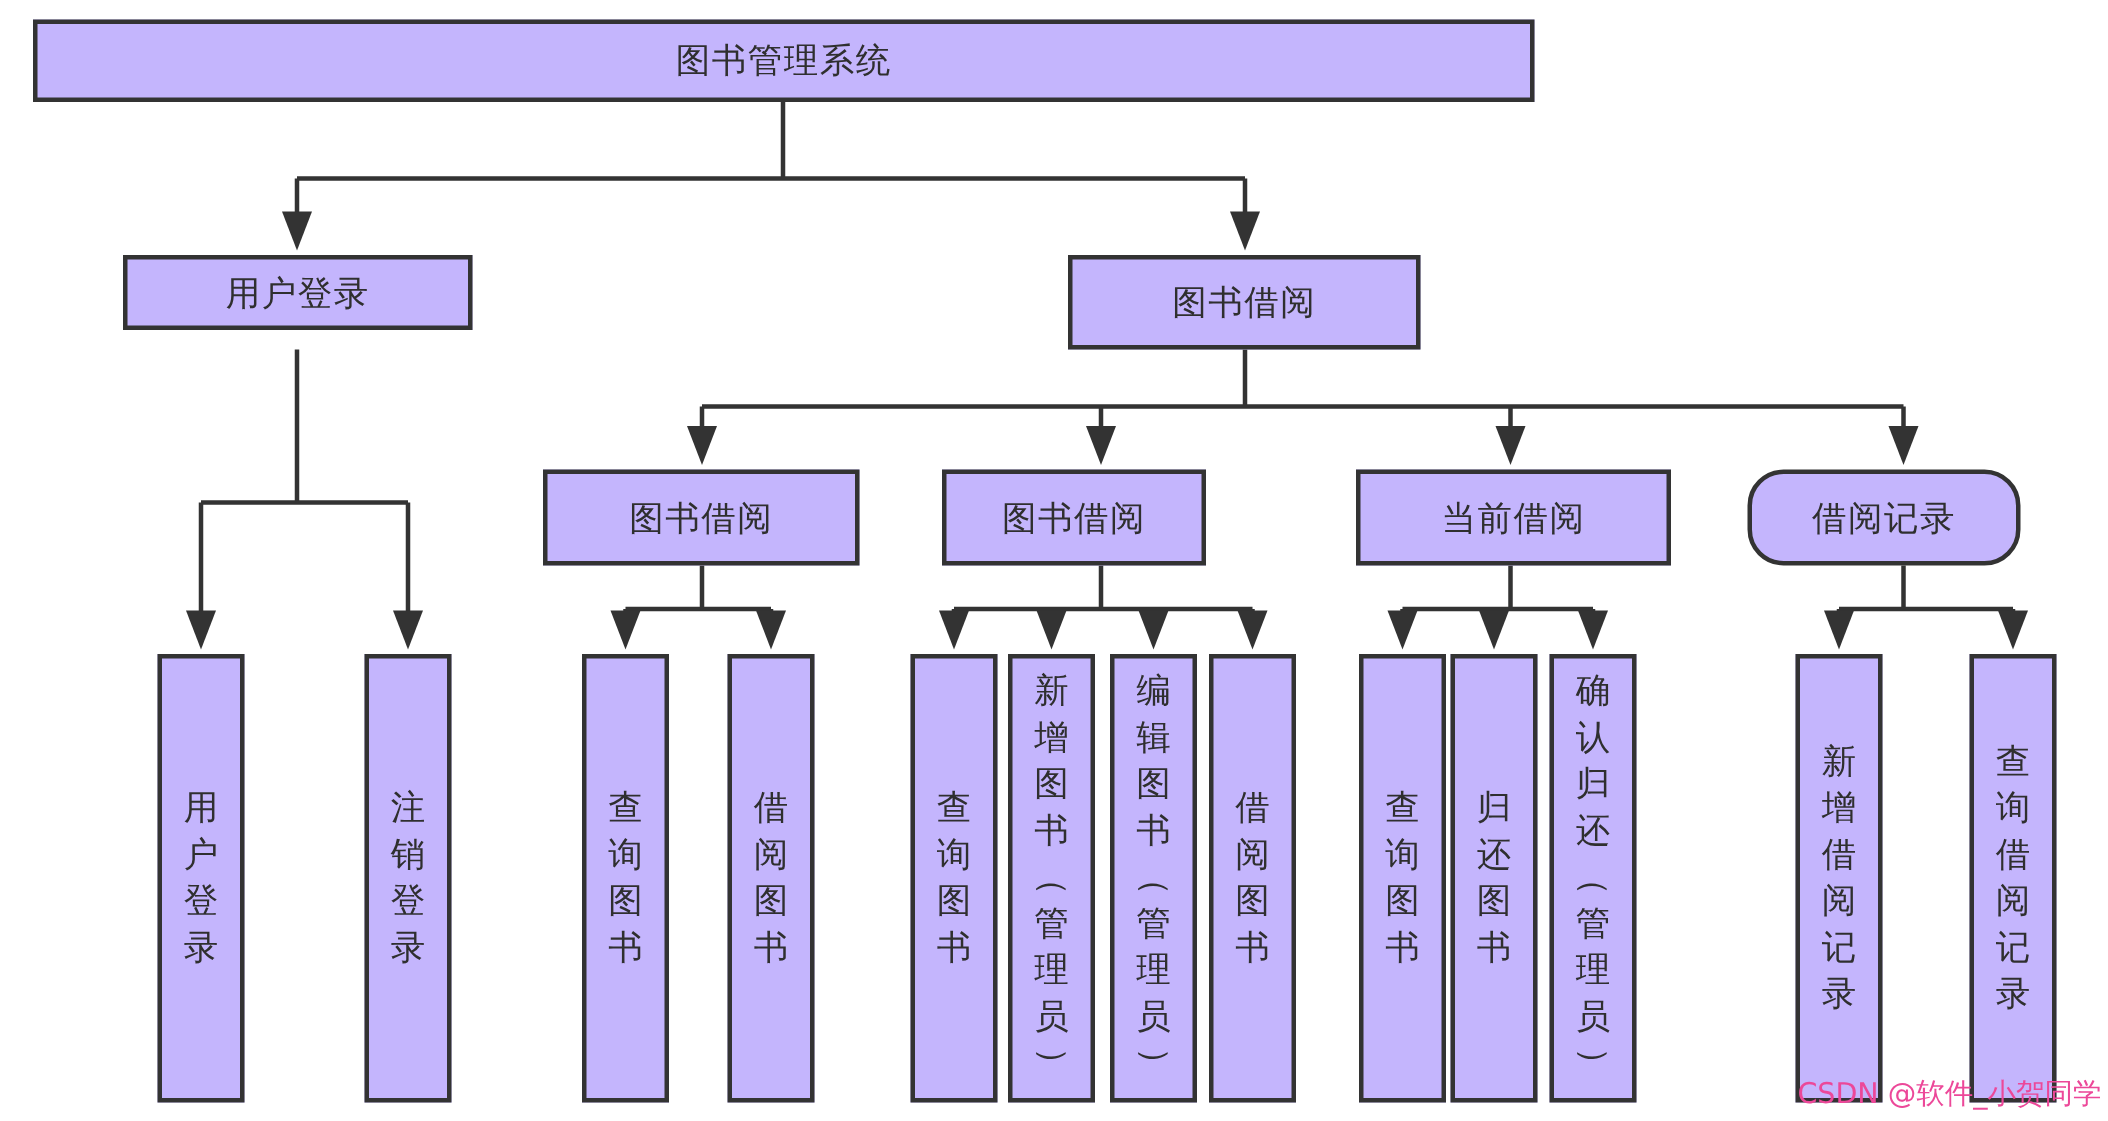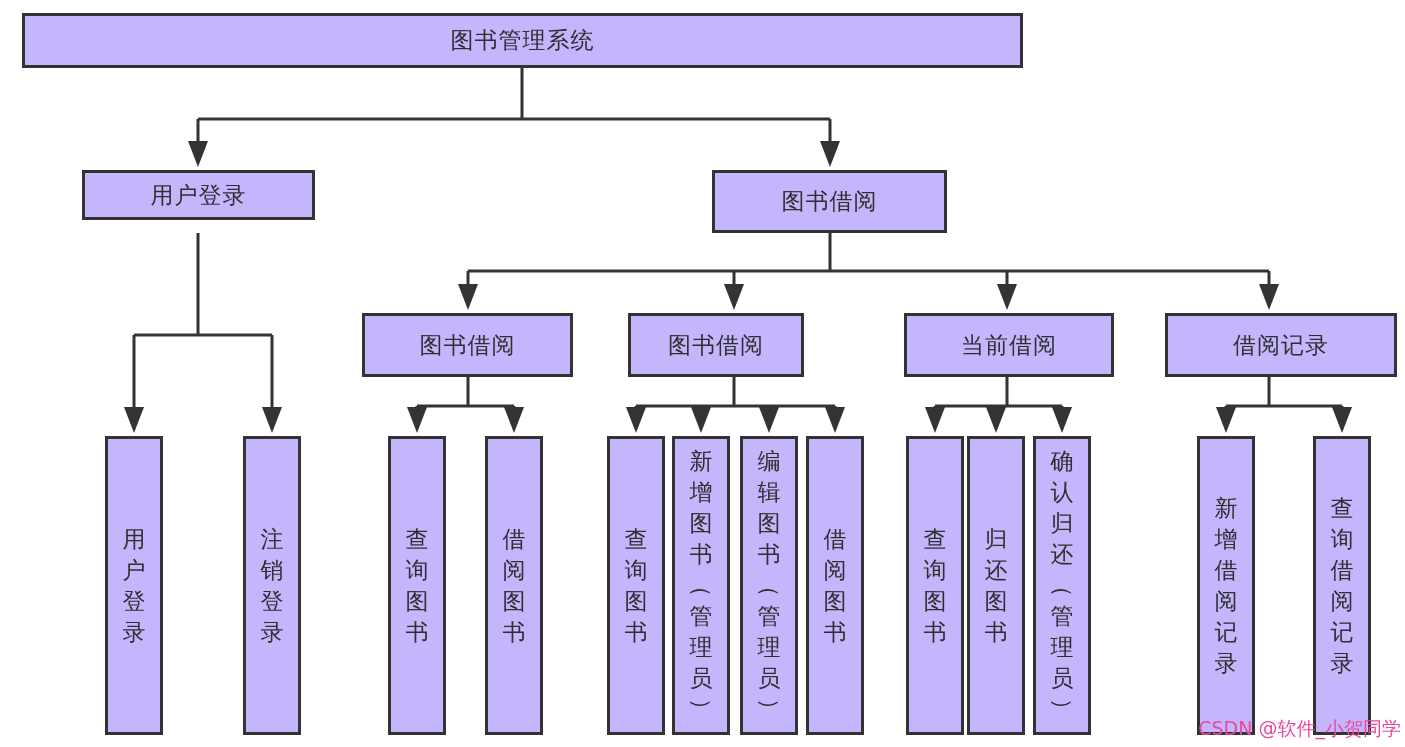--- a/index.html
+++ b/index.html
@@ -20,21 +20,21 @@
   .vbox{flex-direction:column;font-size:23px;}
   .vchar{display:block;height:31px;line-height:31px;text-align:center;width:100%;}
   .vchar.rot{transform:rotate(90deg);}
   
   .n-root{left:22px;top:13px;width:1001px;height:55px;}
   .n-user-login{left:82px;top:170px;width:233px;height:50px;}
   .n-book-mgmt{left:712px;top:170px;width:235px;height:63px;}
   .n-rec{left:362px;top:313px;width:211px;height:64px;}
   .n-borrow{left:628px;top:313px;width:176px;height:64px;}
   .n-current{left:904px;top:313px;width:210px;height:64px;}
-  .n-records{left:1165px;top:313px;width:232px;height:64px;}
+  .n-records{left:1165px;top:313px;width:182px;height:64px;border-radius:24px;}
   .leaf{top:436px;width:58px;height:299px;}
   .l1{left:105px;}  .l2{left:243px;}
   .l3{left:388px;}  .l4{left:485px;}
   .l5{left:607px;}  .l6{left:672px;}  .l7{left:740px;}  .l8{left:806px;}
   .l9{left:906px;}  .l10{left:967px;} .l11{left:1033px;}
   .l12{left:1197px;}.l13{left:1313px;}
   .watermark{
     position:absolute;right:4px;top:716px;font-size:19px;color:#ec4899;
     white-space:nowrap;
   }

